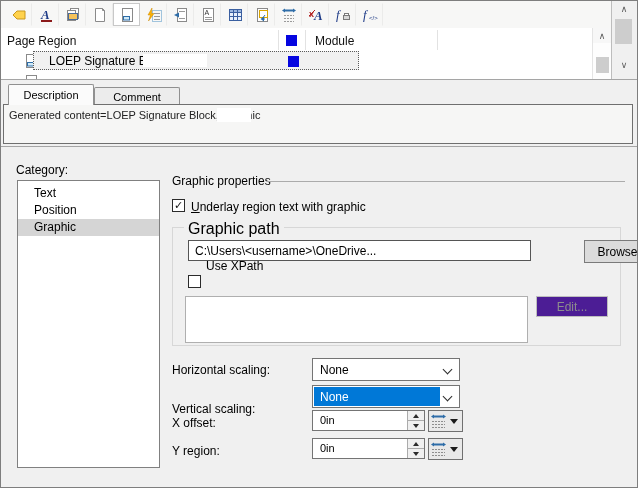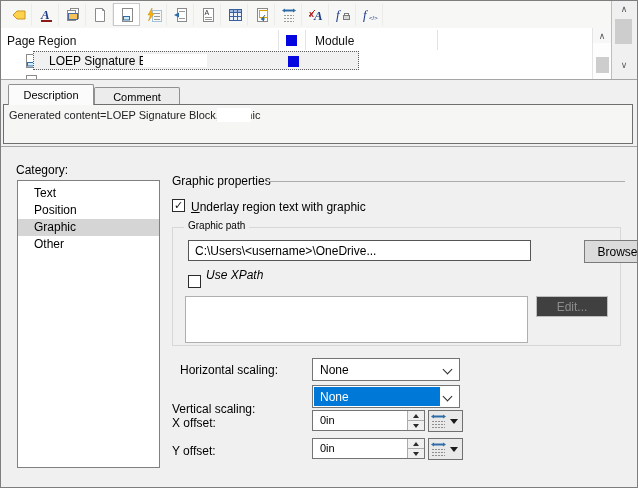--- a/index.html
+++ b/index.html
@@ -60,25 +60,25 @@
   .catlist { left:17px; top:180px; width:143px; height:288px; background:#FFF; border:1px solid #808080; padding-top:4px; }
   .catitem { height:17px; line-height:17px; padding-left:16px; font-size:12px; }
   .catitem.sel { background:#D5D5D5; }
 
   .gp-line { top:181px; left:266px; width:359px; height:1px; background:#ABABAB; }
 
   .checkbox { width:13px; height:13px; background:#FFF; border:1px solid #2B2B2B; display:flex; align-items:center; justify-content:center; font-size:11px; line-height:11px; color:#111; }
   .fl-underline::first-letter { text-decoration: underline; }
 
   .groupbox { left:172px; top:227px; width:449px; height:119px; border:1px solid #D7D7D7; }
-  .legend { position:absolute; left:11px; top:-8px; background:#F0F0F0; padding:0 4px; font-size:10px; }
+  .legend { position:absolute; left:11px; top:-8px; background:#F0F0F0; padding:0 4px; font-size:16px; }
 
   .textinput { background:#FFF; border:1px solid #555555; font-size:12px; display:flex; align-items:center; padding-left:6px; }
   .btn { display:flex; align-items:center; justify-content:center; font-size:12px; background:#DBDBDB; border:1px solid #7A7A7A; }
-  .btn.disabled { background:#404040; border-color:#BEBEBE; color:#8D8D8D; }
+  .btn.disabled { background:#4c1d95; border-color:#BEBEBE; color:#8D8D8D; }
   .xpathbox { left:185px; top:296px; width:343px; height:47px; background:#FFF; border:1px solid #AFAFAF; }
 
   .combo { width:148px; height:23px; background:#FFF; border:1px solid #747474; }
   .combo .val { position:absolute; left:7px; top:4px; font-size:12px; }
   .combo .sel-fill { position:absolute; left:1px; top:1px; bottom:1px; width:126px; background:#0078D7; }
   .combo .sel-fill .val { color:#FFF; position:absolute; left:6px; top:3px; font-size:12px; }
   .chev { position:absolute; right:8px; top:7px; width:7px; height:7px; border-right:1px solid #2B2B2B; border-bottom:1px solid #2B2B2B; transform:rotate(45deg); }
 
   .spinfield { width:113px; height:21px; background:#FFF; border:1px solid #747474; }
   .spinfield .val { position:absolute; left:7px; top:3px; font-size:11px; }
@@ -249,47 +249,46 @@
 </div>
 
 <div class="abs splitter" style="top:146px;"></div>
 
 <div class="abs label" style="left:16px; top:163px;">Category:</div>
 
 <div class="abs catlist">
   <div class="catitem">Text</div>
   <div class="catitem">Position</div>
   <div class="catitem sel">Graphic</div>
-  <div class="catitem">Other</div>
 </div>
 
 <div class="abs label" style="left:172px; top:174px;">Graphic properties</div>
 <div class="abs gp-line"></div>
 
 <div class="abs checkbox" style="left:172px; top:199px;">
     <span>✓</span>
   </div>
 <div class="abs label fl-underline" style="left:191px; top:200px;">Underlay region text with graphic</div>
 
 <div class="abs groupbox">
   <div class="legend">Graphic path</div>
 </div>
 
 <div class="abs textinput" style="left:188px; top:240px; width:343px; height:21px;">
     <span>C:\Users\&lt;username&gt;\OneDrive...</span>
   </div>
 <div class="abs btn" style="left:544px; top:240px; width:77px; height:23px;margin-left:40px;">Browse...</div>
 
 <div class="abs checkbox" style="left:188px; top:275px;"></div>
-<div class="abs label" style="left:206px; top:268px;font-style:italic;">Use XPath</div>
+<div class="abs label" style="left:206px; top:259px;">Use XPath</div>
 
 <div class="abs xpathbox"><span></span></div>
 <div class="abs btn disabled" style="left:536px; top:296px; width:72px; height:21px;">Edit...</div>
 
-<div class="abs label" style="left:172px; top:363px;margin-left:8px;">Horizontal scaling:</div>
+<div class="abs label" style="left:172px; top:363px;">Horizontal scaling:</div>
 <div class="abs combo" style="left:312px; top:358px;">
   <span class="val">None</span>
   <span class="chev"></span>
 </div>
 
 <div class="abs label" style="left:172px; top:402px;">Vertical scaling:</div>
 <div class="abs combo" style="left:312px; top:385px;">
   <span class="sel-fill">
       <span class="val">None</span>
     </span>
@@ -313,21 +312,21 @@
       <line x1="4" y1="3.5" x2="15" y2="3.5" stroke="#2E6DA8" stroke-width="2"></line>
       <polygon points="2,3.5 5,1.5 5,5.5" fill="#2E6DA8"></polygon>
       <polygon points="17,3.5 14,1.5 14,5.5" fill="#2E6DA8"></polygon>
       <line x1="3" y1="8.5" x2="16" y2="8.5" stroke="#8E8E8E" stroke-dasharray="2,1"></line>
       <line x1="3" y1="11.5" x2="16" y2="11.5" stroke="#8E8E8E" stroke-dasharray="2,1"></line>
       <line x1="3" y1="14.5" x2="16" y2="14.5" stroke="#8E8E8E" stroke-dasharray="2,1"></line>
     </svg>
   <span class="dd"></span>
 </div>
 
-<div class="abs label" style="left:172px; top:444px;">Y offset:</div>
+<div class="abs label" style="left:172px; top:444px;">Y region:</div>
 <div class="abs spinfield" style="left:312px; top:438px;">
   <span class="val">0in</span>
   <span class="spincol">
     <span class="spinbtn">
         <span class="tri-up"></span>
       </span>
     <span class="spinbtn">
         <span class="tri-dn"></span>
       </span>
   </span>

